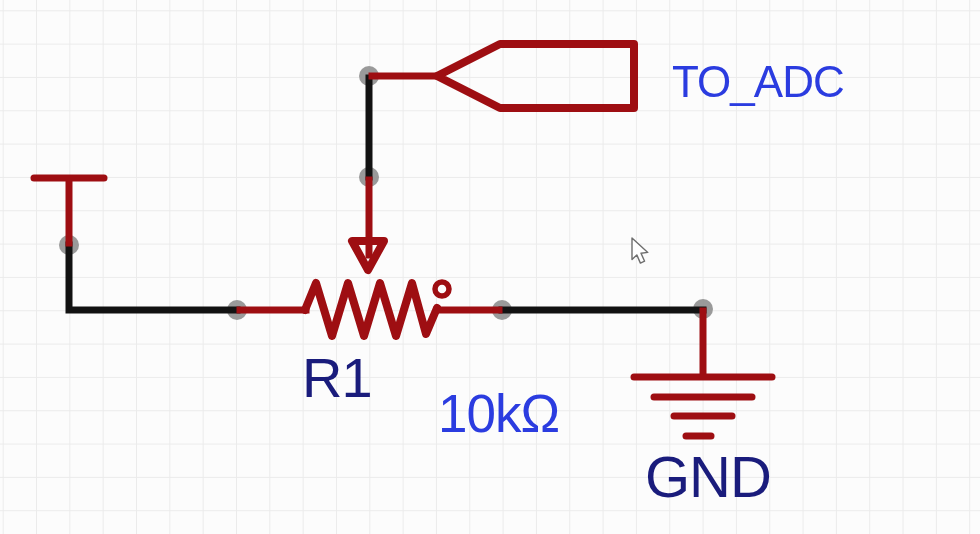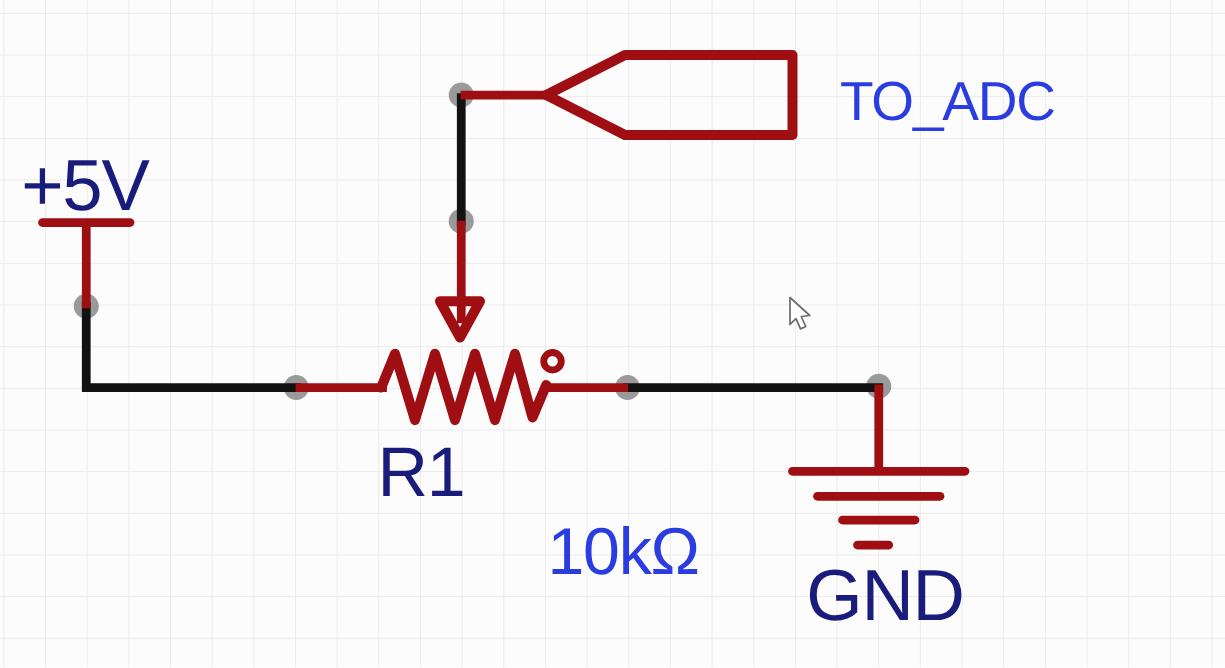--- a/index.html
+++ b/index.html
@@ -43,21 +43,21 @@
     white-space:nowrap;
     line-height:1;
     letter-spacing:-1px;
     user-select:none;
   }
   .lbl-navy{color:var(--label-navy);}
   .lbl-blue{color:var(--net-blue);}
   .lbl-power{left:17px;top:120px;font-size:58px;}
   .lbl-netflag{left:672px;top:60px;font-size:44px;text-align:center;}
   .lbl-designator{left:302px;top:350px;font-size:56px;}
-  .lbl-value{left:438px;top:387px;font-size:53px;margin-top:28px;}
+  .lbl-value{left:438px;top:387px;font-size:53px;}
   .lbl-ground{left:645px;top:448px;font-size:58px;}
 </style>
 </head>
 <body>
 
 <div class="canvas">
 
   <svg class="schematic" viewBox="0 0 980 534">
 
     <g>
@@ -99,21 +99,20 @@
       <line class="sym-red" x1="703" y1="311" x2="703" y2="374"></line>
       <line class="sym-red-round" x1="634" y1="377" x2="772" y2="377"></line>
       <line class="sym-red-round" x1="654" y1="397" x2="752" y2="397"></line>
       <line class="sym-red-round" x1="674" y1="416" x2="732" y2="416"></line>
       <line class="sym-red-round" x1="686" y1="436" x2="711" y2="436"></line>
     </g>
 
     <path class="cursor-shape" d="M632 238 v21.5 l4.8 -4.6 l3.6 8.2 l4.2 -1.9 l-3.6 -8 l6.8 -0.8 Z"></path>
   </svg>
 
-  <div class="sch-label lbl-navy lbl-power">+5V</div>
 
   <div class="sch-label lbl-blue lbl-netflag">TO_ADC</div>
 
   <div class="sch-label lbl-navy lbl-designator">R1</div>
 
   <div class="sch-label lbl-blue lbl-value">10kΩ</div>
 
   <div class="sch-label lbl-navy lbl-ground">GND</div>
 </div>
 

